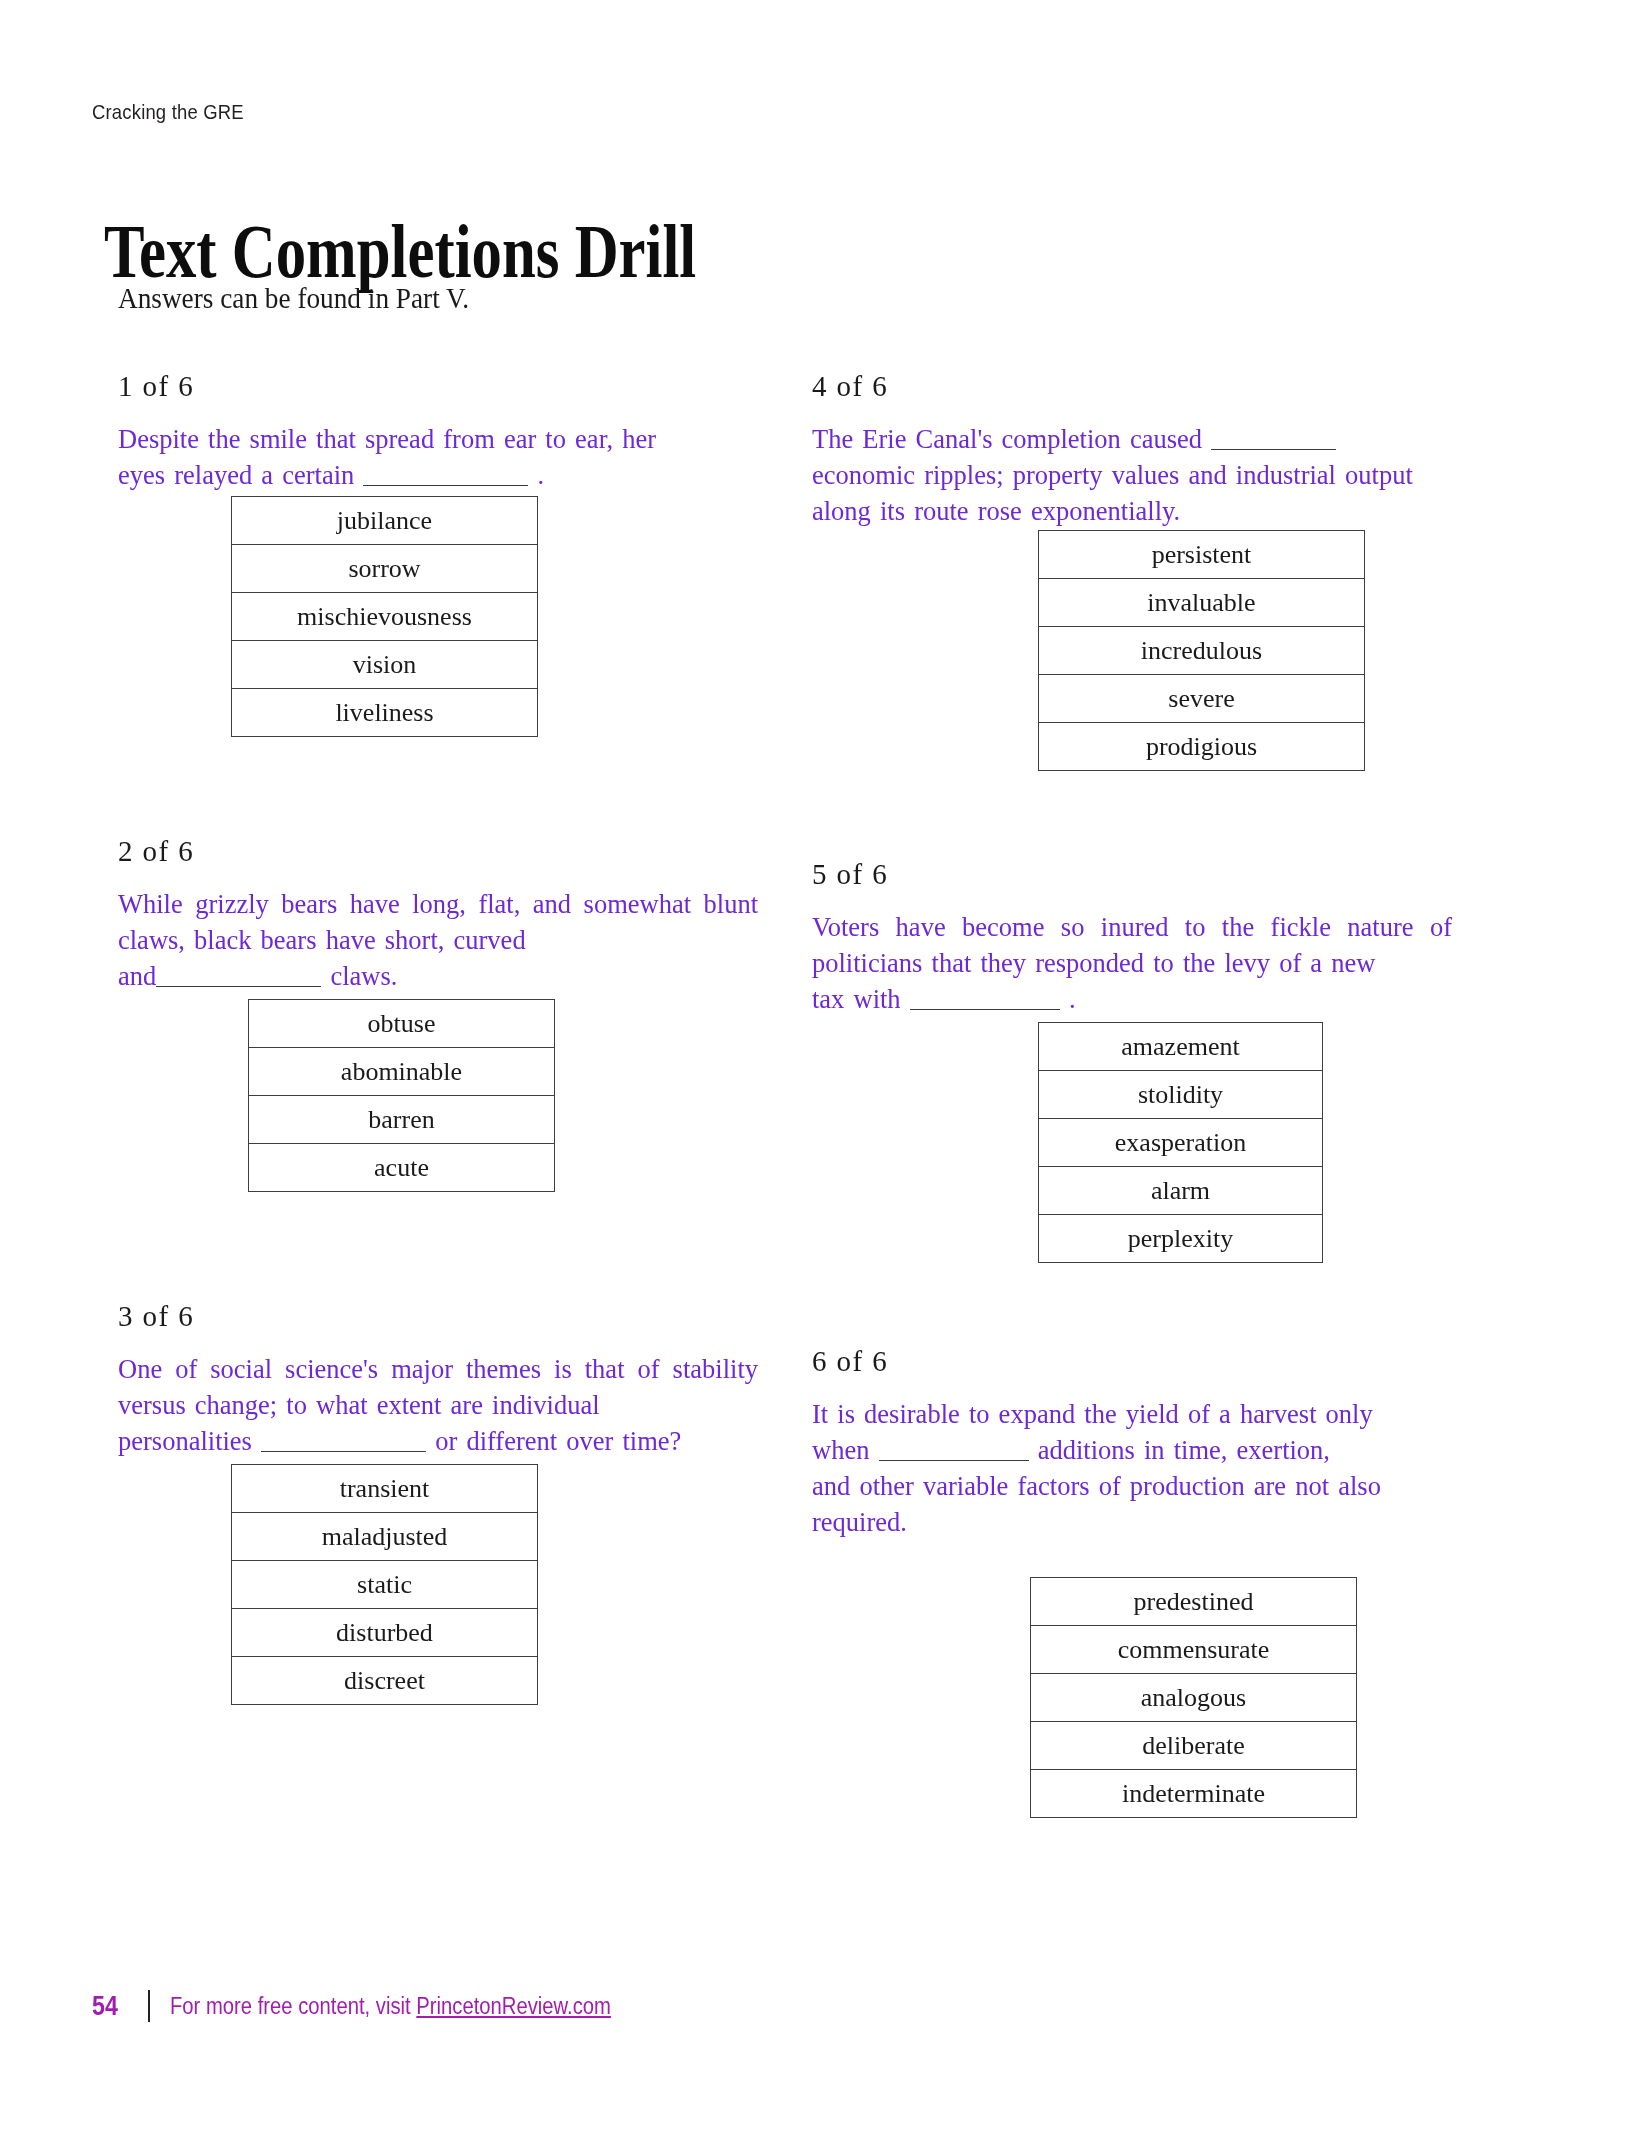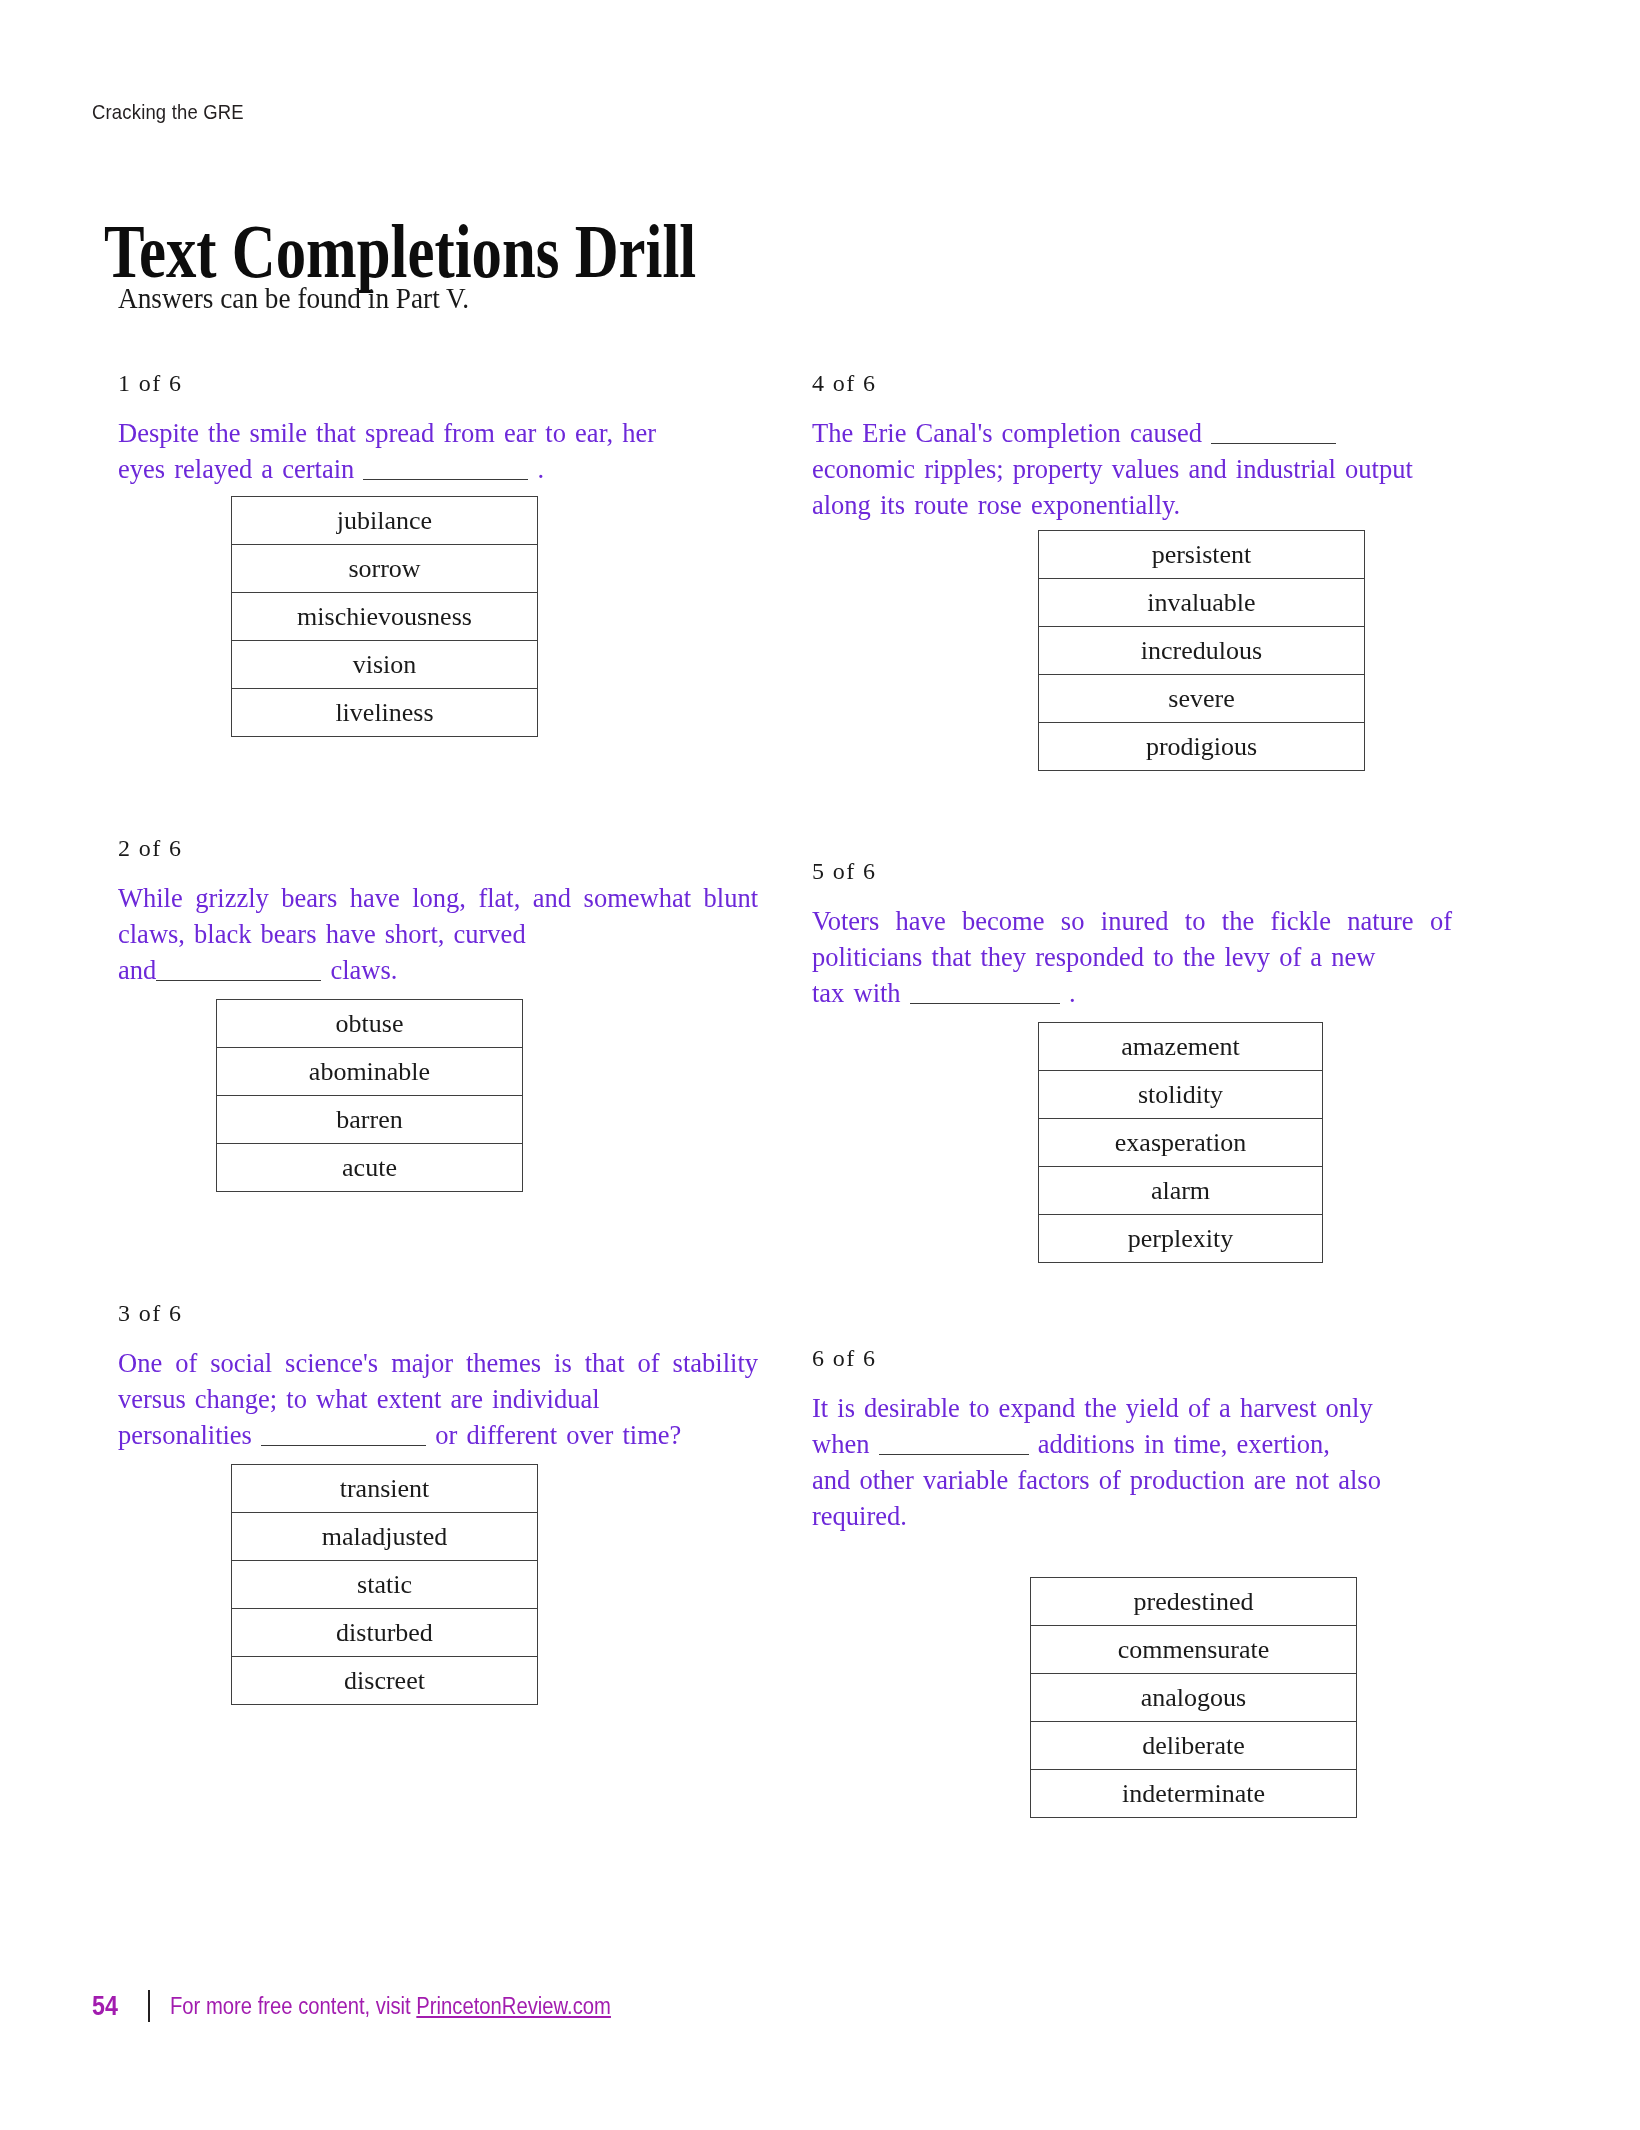--- a/index.html
+++ b/index.html
@@ -56,21 +56,21 @@
     color: #1a1a1a;
     transform: scaleX(0.94);
     transform-origin: left top;
     white-space: nowrap;
   }
 
   
   .qblock { position: absolute; width: 640px; }
 
   .qnum {
-    font-size: 24px;
+    font-size: 29px;
     color: #1a1a1a;
     letter-spacing: 1.4px;
     margin-bottom: 18px;
     white-space: nowrap;
   }
 
   .qtext {
     font-size: 26.5px;
     line-height: 1.36;
     color: #6d28d9;
@@ -171,21 +171,21 @@
 
   <div class="qblock" style="left:118px; top:835px;">
     <div class="qnum">2 of 6</div>
     <div class="qtext">
       <span>While grizzly bears have long, flat, and somewhat</span>
       <span>blunt claws, black bears have short, curved</span>
       <span class="lastline"><span>and</span><span class="blank w-long"></span>
         <span>claws.</span>
       </span>
     </div>
-    <div class="choices" style="position:absolute; left:98px; top:164px; width:307px;">
+    <div class="choices" style="position:absolute; left:130px; top:164px; width:307px;">
       <div class="choice" style="height:48px;">obtuse</div>
       <div class="choice" style="height:48px;">abominable</div>
       <div class="choice" style="height:48px;">barren</div>
       <div class="choice" style="height:48px;">acute</div>
     </div>
   </div>
 
   <div class="qblock" style="left:118px; top:1300px;">
     <div class="qnum">3 of 6</div>
     <div class="qtext">

